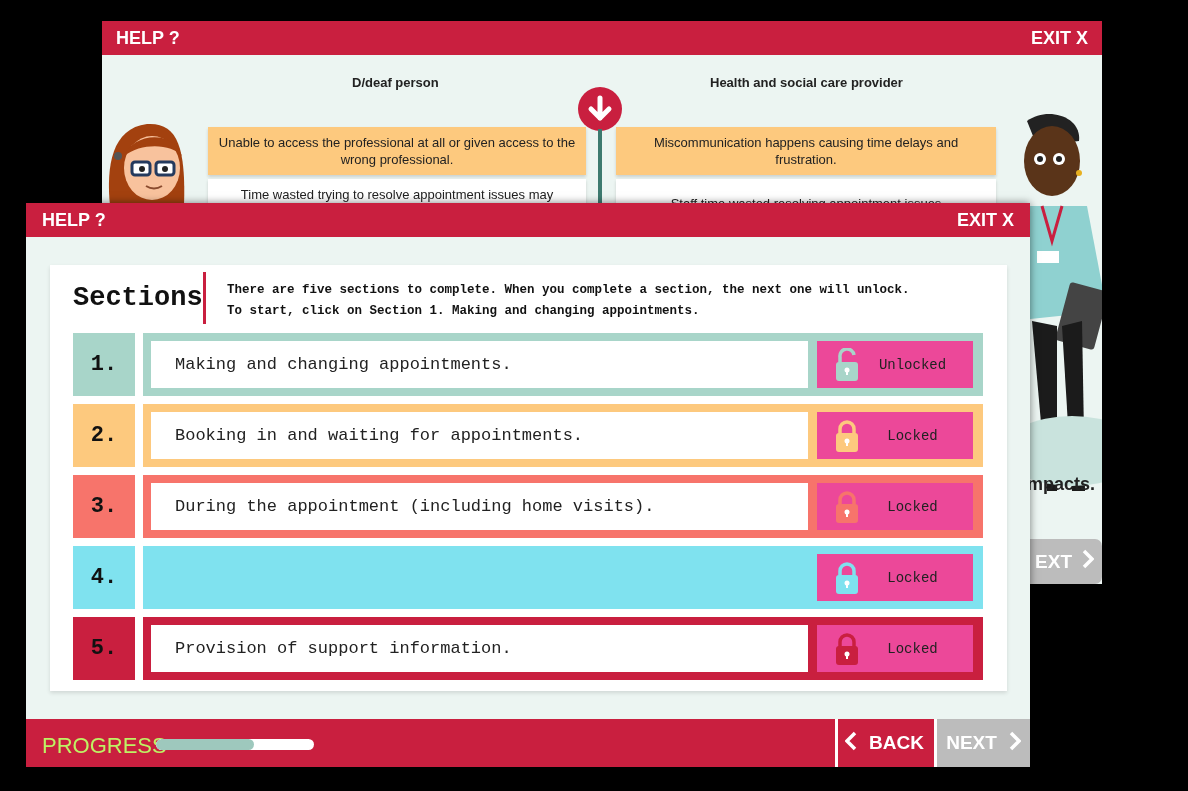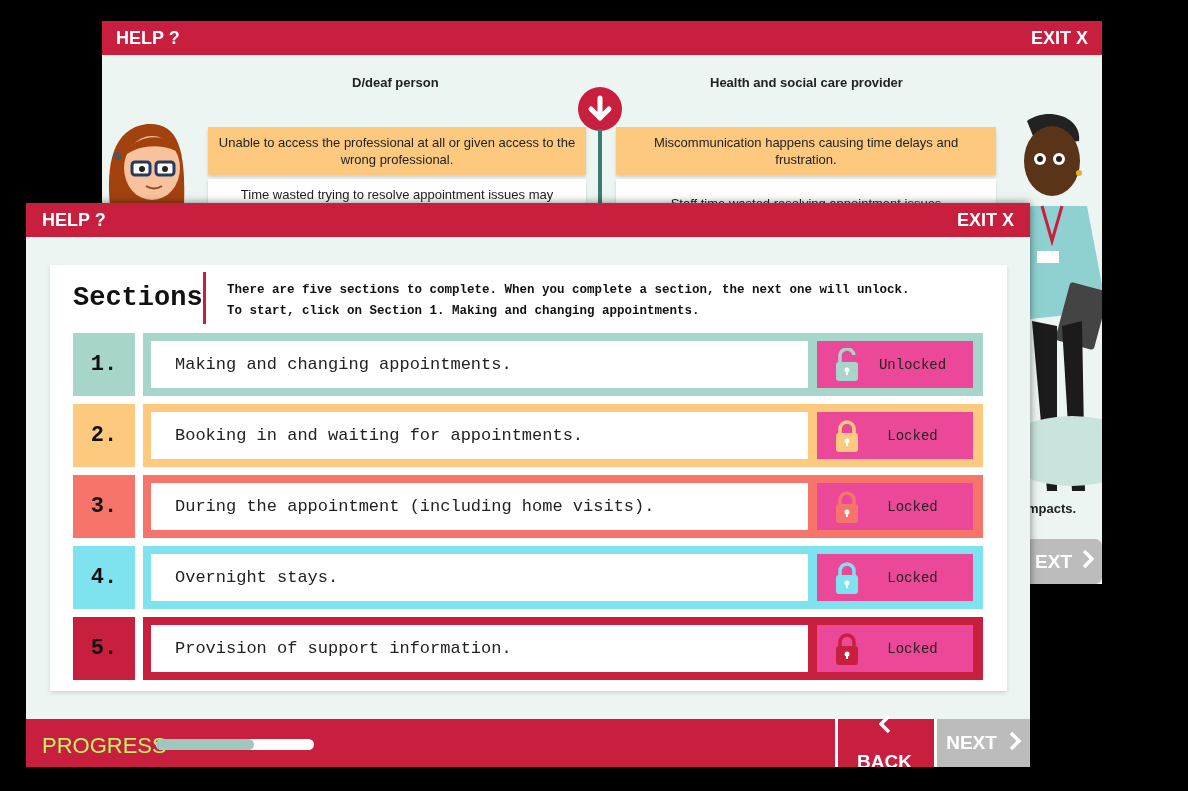--- a/index.html
+++ b/index.html
@@ -8,21 +8,21 @@
 
   
   .back-win { position: absolute; left: 102px; top: 21px; width: 1000px; height: 563px; background: #ecf5f2; overflow: hidden; }
   .back-header { height: 34px; background: #c91f3f; color: #fff; display: flex; align-items: center; justify-content: space-between; padding: 0 14px; font-weight: bold; font-size: 18px; }
   .back-col-title { position: absolute; top: 54px; font-size: 13px; font-weight: bold; color: #222; }
   .back-arrow { position: absolute; left: 476px; top: 66px; width: 44px; height: 44px; border-radius: 50%; background: #c91f3f; display: flex; align-items: center; justify-content: center; }
   .back-line { position: absolute; left: 496px; top: 108px; width: 4px; height: 100px; background: #3d7a6f; }
   .back-card { position: absolute; font-size: 13px; color: #222; text-align: center; line-height: 17px; padding: 7px 10px; box-shadow: 0 2px 3px rgba(0,0,0,0.15); }
   .back-card.orange { background: #fdc97e; }
   .back-card.white { background: #fff; }
-  .back-footer-text { position: absolute; left: 925px; top: 480px; font-size: 13px; font-weight: bold; color: #222; }
+  .back-footer-text { position: absolute; left: 925px; top: 453px; font-size: 18px; font-weight: bold; color: #222; }
   .back-nav { position: absolute; left: 905px; top: 518px; width: 95px; height: 45px; background: #bcbcbc; color: #fff; font-weight: bold; font-size: 19px; display: flex; align-items: center; justify-content: flex-end; padding-right: 8px; gap: 10px; border-radius: 7px; }
   .back-mound { position: absolute; left: 900px; top: 395px; width: 140px; height: 70px; border-radius: 50%; background: #c9e3dd; }
 
   
   .woman { position: absolute; left: 0; top: 95px; width: 90px; height: 90px; }
   .man { position: absolute; left: 905px; top: 90px; width: 100px; height: 400px; }
 
   
   .front-win { position: absolute; left: 26px; top: 203px; width: 1004px; height: 564px; background: #ecf5f2; overflow: hidden; box-shadow: 0 0 8px rgba(0,0,0,0.5); }
   .front-header { height: 34px; background: #c91f3f; color: #fff; display: flex; align-items: center; justify-content: space-between; padding: 0 16px; font-weight: bold; font-size: 18px; }
@@ -39,21 +39,21 @@
   .row-frame { position: absolute; left: 70px; top: 0; width: 840px; height: 63px; }
   .row-label { position: absolute; left: 8px; top: 8px; width: 657px; height: 47px; background: #fff; display: flex; align-items: center; padding-left: 24px; font-size: 17px; color: #222; }
   .row-status { position: absolute; left: 674px; top: 8px; width: 156px; height: 47px; background: #ec4899; display: flex; align-items: center; }
   .row-status .lock { margin-left: 17px; width: 26px; height: 34px; }
   .row-status .status-text { flex: 1; text-align: center; font-size: 14px; color: #222; padding-right: 8px; }
 
   .footer { position: absolute; left: 0; top: 516px; width: 1004px; height: 48px; background: #c91f3f; }
   .progress-label { position: absolute; left: 16px; top: 14px; color: #bef264; font-weight: normal; font-size: 22px; }
   .progress-track { position: absolute; left: 130px; top: 20px; width: 158px; height: 11px; background: #fff; border-radius: 6px; overflow: hidden; }
   .progress-fill { height: 100%; background: #9ec8bd; border-radius: 6px; }
-  .btn-back { position: absolute; left: 809px; top: 0; width: 96px; height: 48px; border-left: 3px solid #fff; background: #c91f3f; color: #fff; display: flex; align-items: center; justify-content: center; gap: 12px; font-weight: bold; font-size: 19px; cursor: pointer; flex-direction: column; }
+  .btn-back { position: absolute; left: 809px; top: 0; width: 96px; height: 48px; border-left: 3px solid #fff; background: #c91f3f; color: #fff; display: flex; align-items: center; justify-content: center; gap: 12px; font-weight: bold; font-size: 19px; cursor: pointer; }
   .btn-next { position: absolute; left: 908px; top: 0; width: 96px; height: 48px; border-left: 3px solid #fff; background: #bcbcbc; color: #fff; display: flex; align-items: center; justify-content: center; gap: 12px; font-weight: bold; font-size: 19px; }
 </style>
 </head>
 <body>
 
 <div class="back-win">
   <div class="back-header">
     <span>HELP ?</span>
     <span>EXIT X</span>
   </div>
@@ -170,21 +170,20 @@
                 <circle cx="13" cy="22" r="2.5" fill="#fff"></circle>
                 <rect x="12" y="22" width="2" height="5" fill="#fff"></rect>
               </svg>
             <span class="status-text">Locked</span>
           </div>
         </div>
       </div>
       <div class="row">
         <div class="row-num" style="background: rgb(127, 226, 239);">4.</div>
         <div class="row-frame" style="background: rgb(127, 226, 239);">
-          <div class="row-label">Overnight stays.</div>
           <div class="row-status">
             <svg class="lock" viewBox="0 0 26 34">
                 <path d="M6 15 V10 A7 7 0 0 1 20 10 V15" stroke="#7fe2ef" stroke-width="3.5" fill="none"></path>
                 <rect x="2" y="14" width="22" height="19" rx="3" fill="#7fe2ef"></rect>
                 <circle cx="13" cy="22" r="2.5" fill="#fff"></circle>
                 <rect x="12" y="22" width="2" height="5" fill="#fff"></rect>
               </svg>
             <span class="status-text">Locked</span>
           </div>
         </div>

